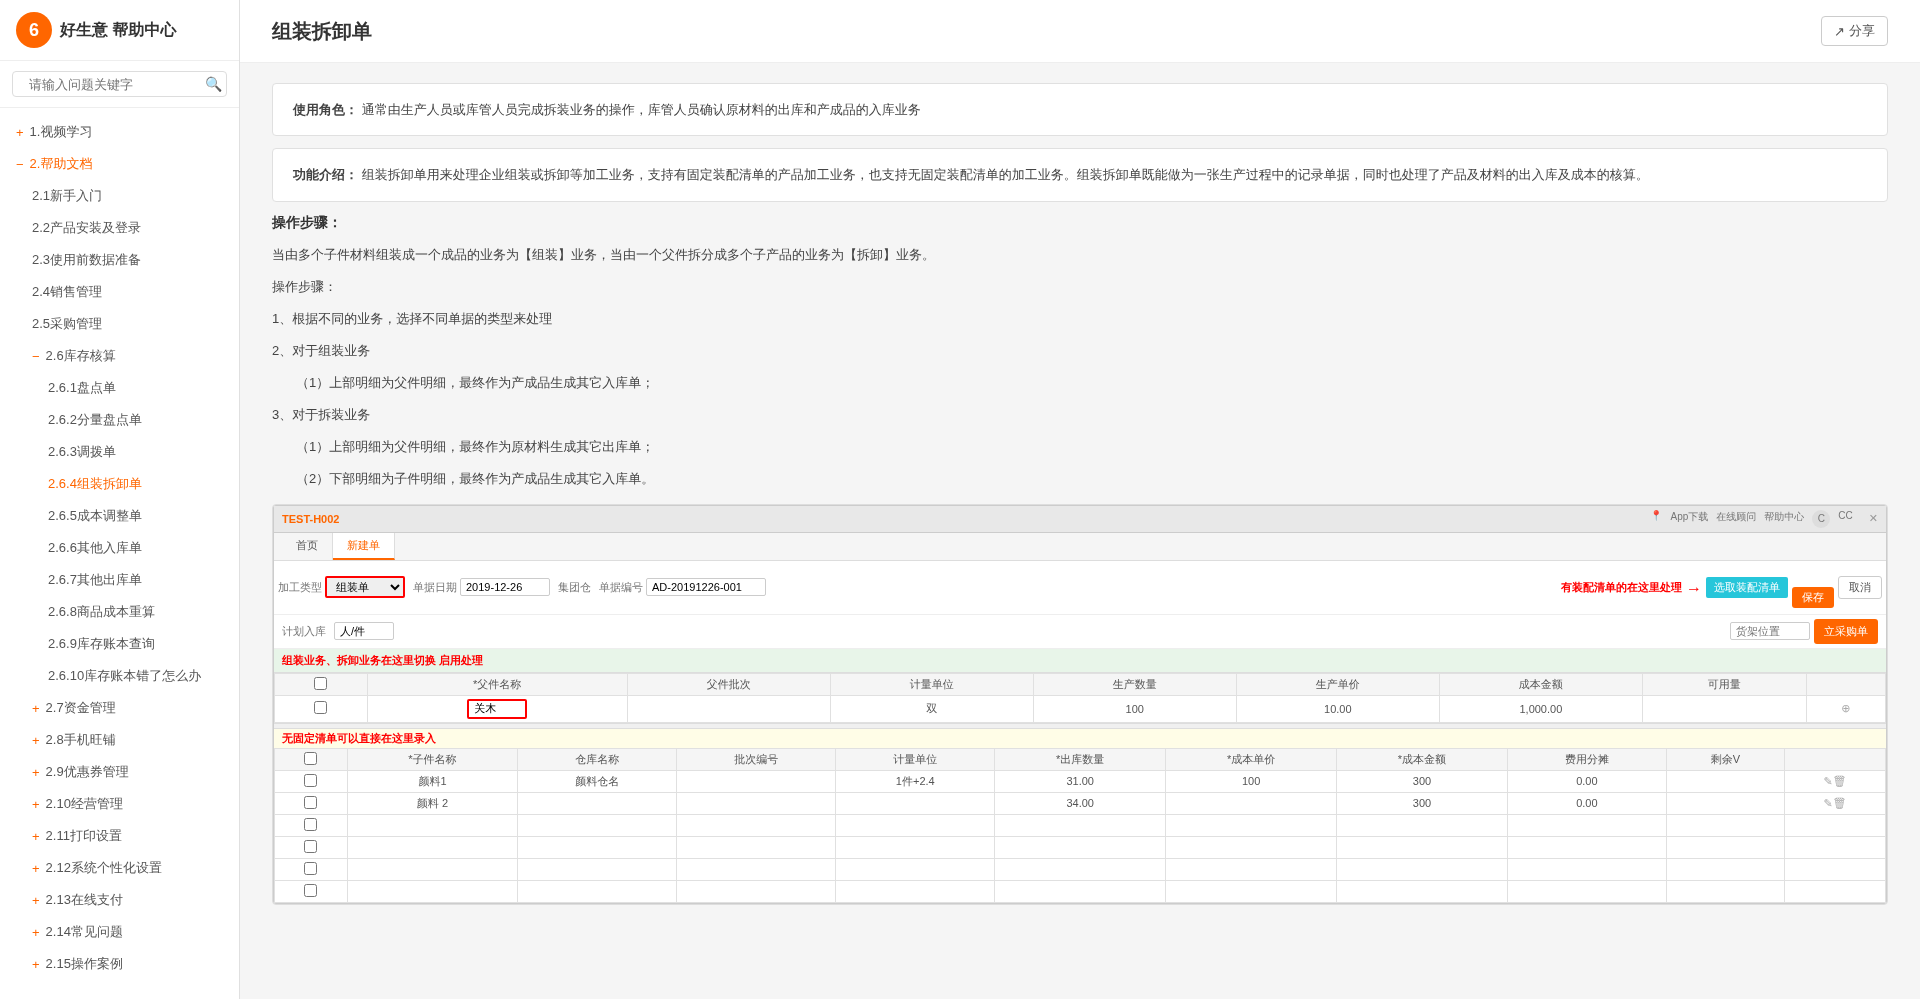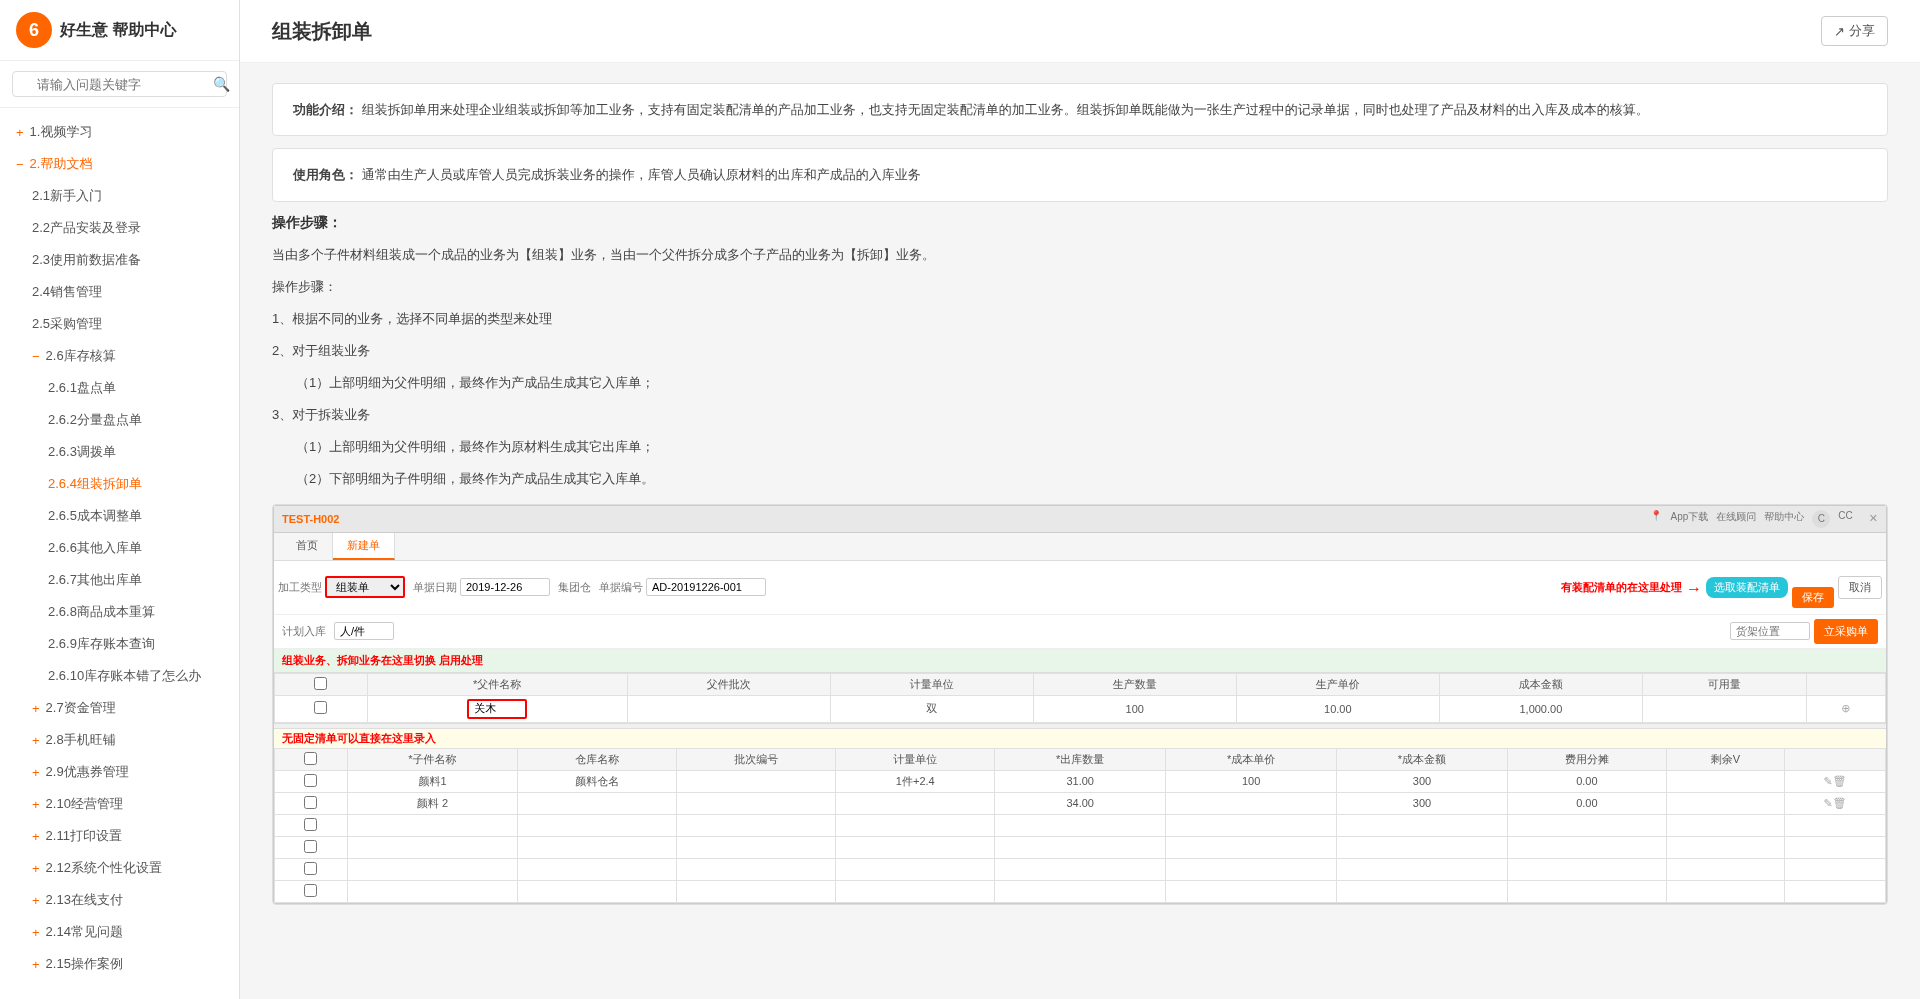--- a/index.html
+++ b/index.html
@@ -34,21 +34,21 @@
     .logo-text {
       font-size: 16px; font-weight: bold; color: #333;
     }
     .search-area {
       padding: 10px 12px;
       border-bottom: 1px solid #eee;
     }
     .search-box {
       display: flex; align-items: center;
       border: 1px solid #ddd; border-radius: 4px;
-      padding: 4px 24px;
+      padding: 4px 16px;
       background: #fff;
     }
     .search-box input {
       border: none; outline: none; flex: 1; font-size: 13px; color: #999;
       font-family: inherit;
     }
     .search-icon-btn {
       color: #999; cursor: pointer; font-size: 14px;
     }
     .nav-list {
@@ -339,27 +339,27 @@
     <span class="page-title-text">组装拆卸单</span>
     <button class="share-btn">
       <span>↗</span>
       <span>分享</span>
     </button>
   </div>
 
   <div class="content-body">
 
     <div class="info-block">
+      <span class="bold">使用角色：</span>
+      <span>通常由生产人员或库管人员完成拆装业务的操作，库管人员确认原材料的出库和产成品的入库业务</span>
+    </div>
+
+    <div class="info-block">
       <span class="bold">功能介绍：</span>
       <span>组装拆卸单用来处理企业组装或拆卸等加工业务，支持有固定装配清单的产品加工业务，也支持无固定装配清单的加工业务。组装拆卸单既能做为一张生产过程中的记录单据，同时也处理了产品及材料的出入库及成本的核算。</span>
-    </div>
-
-    <div class="info-block">
-      <span class="bold">使用角色：</span>
-      <span>通常由生产人员或库管人员完成拆装业务的操作，库管人员确认原材料的出库和产成品的入库业务</span>
     </div>
 
 
     <div style="margin-bottom:10px;">
       <div class="section-title">操作步骤：</div>
       <div class="step-text">当由多个子件材料组装成一个成品的业务为【组装】业务，当由一个父件拆分成多个子产品的业务为【拆卸】业务。</div>
       <div class="step-text">操作步骤：</div>
       <div class="step-text">1、根据不同的业务，选择不同单据的类型来处理</div>
       <div class="step-text">2、对于组装业务</div>
       <div class="step-text step-indent">（1）上部明细为父件明细，最终作为产成品生成其它入库单；</div>
@@ -414,21 +414,21 @@
               </div>
               <div style="display:flex;align-items:center;gap:3px;">
                 <span style="color:#777;">单据编号</span>
                 <input type="text" class="form-input form-input-wide" value="AD-20191226-001" style="width: 120px; font-size: 11px;">
               </div>
               <div style="flex:1;"></div>
 
               <div style="display:flex;align-items:center;gap:4px;">
                 <span style="color:red;font-size:11px;font-weight:bold;">有装配清单的在这里处理</span>
                 <span style="color:red;font-size:16px;">→</span>
-                <button class="btn-teal" style="font-size:11px;background:#26c6da;border:none;color:#fff;padding:3px 8px;border-radius:8px;">选取装配清单</button>
+                <button class="btn-teal" style="font-size:11px;background:#26c6da;border:none;color:#fff;padding:3px 8px;border-radius:2px;">选取装配清单</button>
                 <button class="btn-orange" style="font-size:11px;margin-top:20px;">保存</button>
                 <button class="btn-white" style="font-size:11px;">取消</button>
               </div>
             </div>
           </div>
 
           <div style="display:flex;align-items:center;padding:4px 8px;background:#fff;border-bottom:1px solid #eee;font-size:11px;gap:8px;position:relative;">
             <span style="color:#777;">计划入库</span>
             <input type="text" class="form-input" style="width: 60px; font-size: 11px;" value="人/件">
             <div style="flex:1;"></div>

